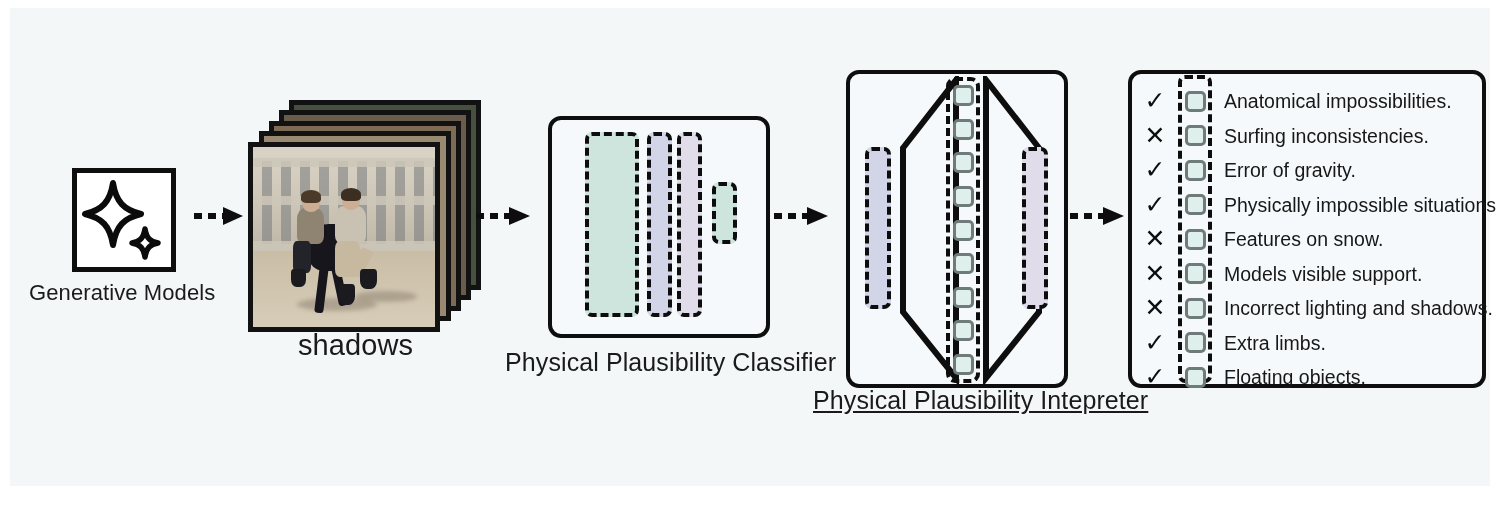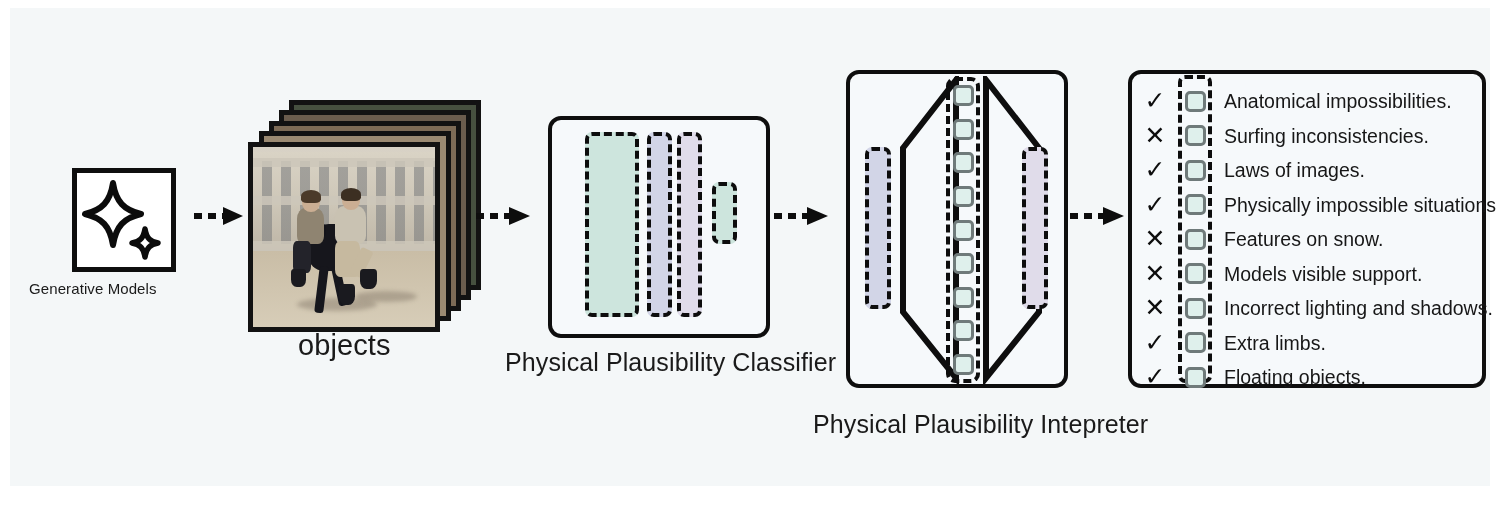--- a/index.html
+++ b/index.html
@@ -43,21 +43,21 @@
     width: 104px;
     height: 104px;
     background: #ffffff;
     border: 5px solid #0e0e0e;
     box-sizing: border-box;
   }
   #gen-box svg { display: block; }
   #gen-caption {
     left: 19px;
     top: 272px;
-    font-size: 15px;
+    font-size: 22px;
   }
 
   
   #stack {
     left: 238px;
     top: 92px;
     width: 208px;
     height: 232px;
   }
   .stack-card {
@@ -104,21 +104,21 @@
     background: #f6f9fb;
     border: 4px solid #0e0e0e;
     border-radius: 13px;
     box-sizing: border-box;
   }
   #classifier { left: 538px; top: 108px;  width: 222px; height: 222px; }
   #interpreter{ left: 836px; top: 62px;   width: 222px; height: 318px; }
   #errorbox   { left: 1118px; top: 62px;  width: 358px; height: 318px; }
 
   #classifier-caption { left: 495px; top: 340px; }
-  #interpreter-caption{ left: 803px; top: 402px; }
+  #interpreter-caption{ left: 803px; top: 378px; text-decoration: underline; }
   #error-caption      { left: 1170px; top: 390px; }
 
   
   .bar {
     position: absolute;
     border: 4px dashed #0d0d0d;
     border-radius: 7px;
     box-sizing: border-box;
   }
 
@@ -252,21 +252,21 @@
         <div class="ph-torso" style="left:45%; top:33%; width:17%; height:21%; background:#c9c2b2;"></div>
         <div class="ph-head" style="left:49%; top:25%; width:10%; height:10%; background:#cbae93;"></div>
         <div class="ph-hair" style="left:48.5%;top:23%; width:11%; height:7%;  background:#3c2f22;"></div>
         <div class="ph-pants" style="left:45%; top:52%; width:14%; height:20%; background:#c6b99f;"></div>
         <div class="ph-leg" style="left:56%; top:56%; width:7%;  height:16%; background:#c6b99f; transform:rotate(26deg);"></div>
         <div class="ph-boot" style="left:59%; top:68%; width:9%;  height:11%;"></div>
         <div class="ph-boot" style="left:47%; top:76%; width:9%;  height:12%;"></div>
       </div>
     </div>
   </div>
-  <div id="stack-caption" class="caption">objects</div>
+  <div id="stack-caption" class="caption">shadows</div>
 
   <svg class="arrow" style="left:464px; top:196px;" width="60" height="24">
     <line x1="2" y1="12" x2="36" y2="12" stroke="#0d0d0d" stroke-width="6" stroke-dasharray="8 6"></line>
     <polygon points="35,3 56,12 35,21" fill="#0d0d0d"></polygon>
   </svg>
 
   <div id="classifier" class="module">
     <div class="bar" style="left:33px;  top:12px; width:54px;  height:185px; background:#cde5dd;"></div>
     <div class="bar" style="left:95px;  top:12px; width:25px;  height:185px; background:#d2d5e7;"></div>
     <div class="bar" style="left:125px; top:12px; width:25px;  height:185px; background:#e0dcea;"></div>
@@ -318,21 +318,21 @@
         <span class="err-text">Anatomical impossibilities.</span>
       </div>
       <div class="err-row" style="top: 48.5px;">
         <span class="err-mark">✕</span>
         <span class="err-chip" style="background: rgb(223, 240, 236); border-color: rgb(111, 122, 122);"></span>
         <span class="err-text">Surfing inconsistencies.</span>
       </div>
       <div class="err-row" style="top: 83px;">
         <span class="err-mark">✓</span>
         <span class="err-chip" style="background: rgb(223, 240, 236); border-color: rgb(111, 122, 122);"></span>
-        <span class="err-text">Laws of images.</span>
+        <span class="err-text">Error of gravity.</span>
       </div>
       <div class="err-row" style="top: 117.5px;">
         <span class="err-mark">✓</span>
         <span class="err-chip" style="background: rgb(223, 240, 236); border-color: rgb(111, 122, 122);"></span>
         <span class="err-text">Physically impossible situations.</span>
       </div>
       <div class="err-row" style="top: 152px;">
         <span class="err-mark">✕</span>
         <span class="err-chip" style="background: rgb(223, 240, 236); border-color: rgb(111, 122, 122);"></span>
         <span class="err-text">Features on snow.</span>

